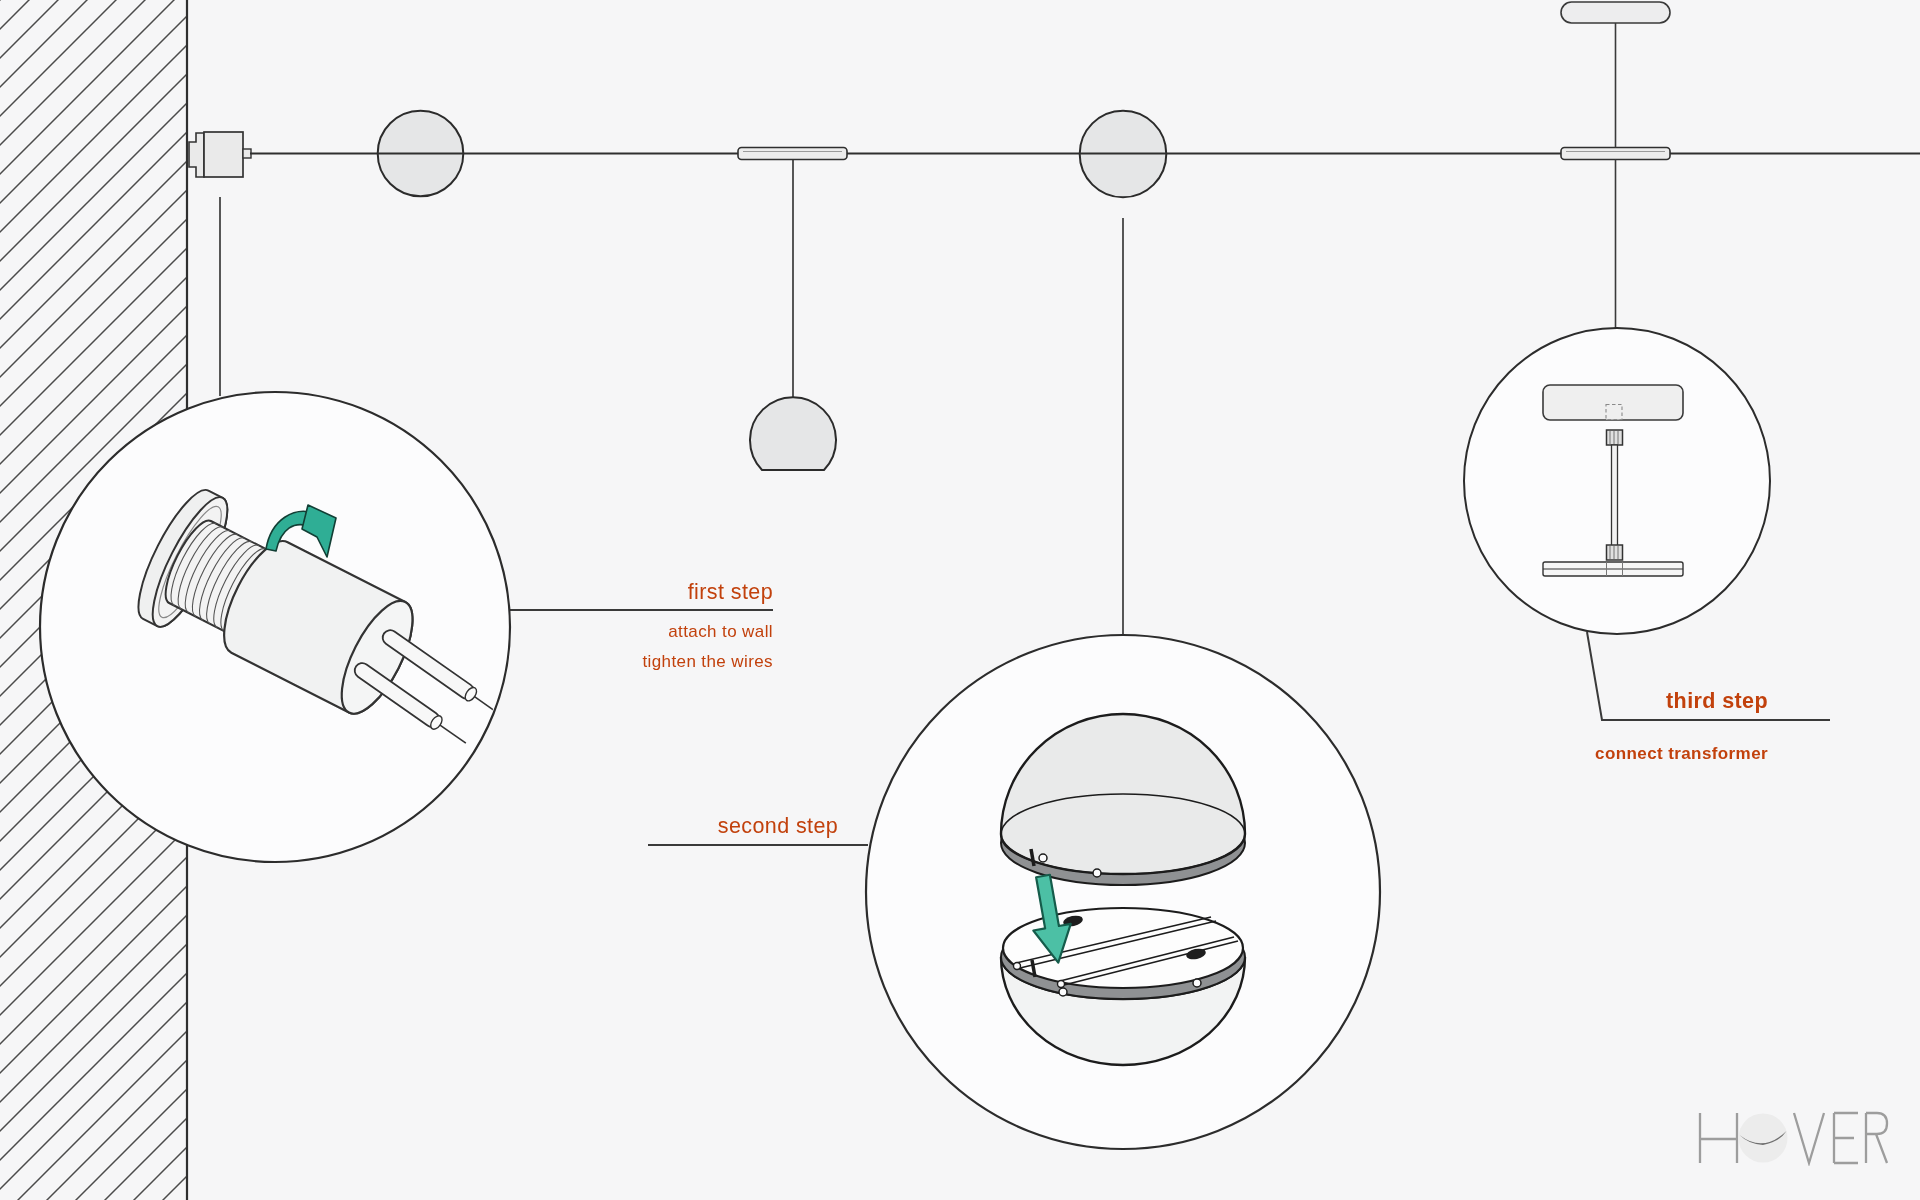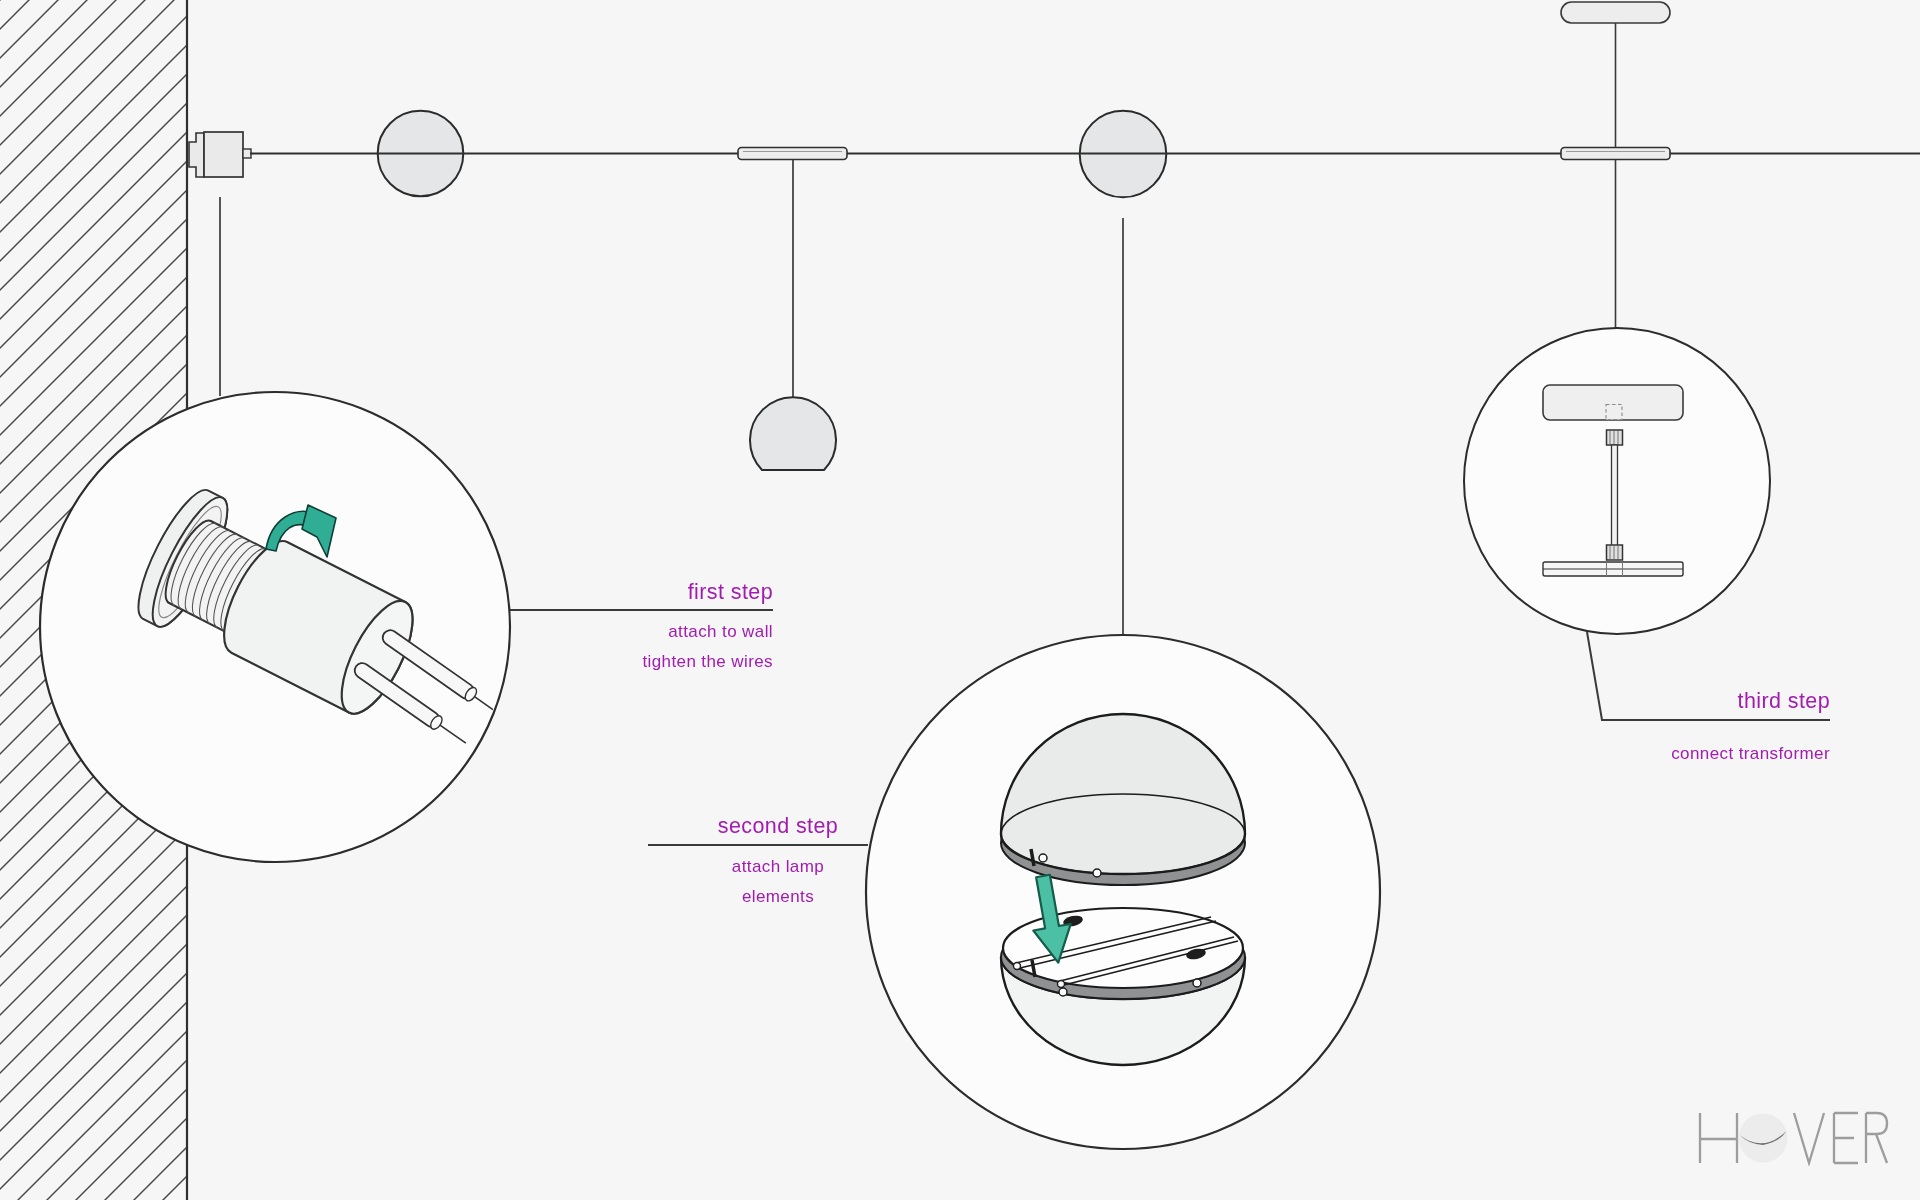--- a/index.html
+++ b/index.html
@@ -5,36 +5,36 @@
   html,body{margin:0;padding:0;}
   body{background:#f6f6f7;}
   .canvas{
     position:relative;
     width:1920px;height:1200px;
     background:#f6f6f7;
     overflow:hidden;
     font-family:"Liberation Sans", sans-serif;
   }
   .diagram-svg{position:absolute;left:0;top:0;}
-  .step-block{position:absolute;color:#a21caf;}
+  .step-block{position:absolute;color:#c2410c;}
   .step-label{
     font-size:21.5px;line-height:27px;letter-spacing:0.4px;
     white-space:nowrap;
   }
   .step-desc{
     margin-top:11px;
     font-size:17px;line-height:29.5px;letter-spacing:0.4px;
     white-space:nowrap;
   }
   .align-right{text-align:right;}
   .align-left{text-align:center;}
   #step1{left:493px;top:579px;width:280px;}
   #step2{left:648px;top:813px;width:260px;}
   #step2 .step-desc{margin-top:12px;}
-  #step3{left:1550px;top:688px;width:280px;}
+  #step3{left:1488px;top:688px;width:280px;font-weight:bold;}
   #step3 .step-desc{margin-top:24px;}
   .logo-wrap{position:absolute;left:1695px;top:1110px;width:196px;height:56px;}
   .sr-only{
     position:absolute;width:1px;height:1px;overflow:hidden;
     clip:rect(0 0 0 0);white-space:nowrap;
   }
 </style>
 </head>
 <body>
 
@@ -198,24 +198,20 @@
   <div class="step-block align-right" id="step1">
     <div class="step-label">first step</div>
     <div class="step-desc">
       <div>attach to wall</div>
       <div>tighten the wires</div>
     </div>
   </div>
 
   <div class="step-block align-left" id="step2">
     <div class="step-label">second step</div>
-    <div class="step-desc">
-      <div>attach lamp</div>
-      <div>elements</div>
-    </div>
   </div>
 
   <div class="step-block align-right" id="step3">
     <div class="step-label">third step</div>
     <div class="step-desc">
       <div>connect transformer</div>
     </div>
   </div>
 
   <div class="logo-wrap">

